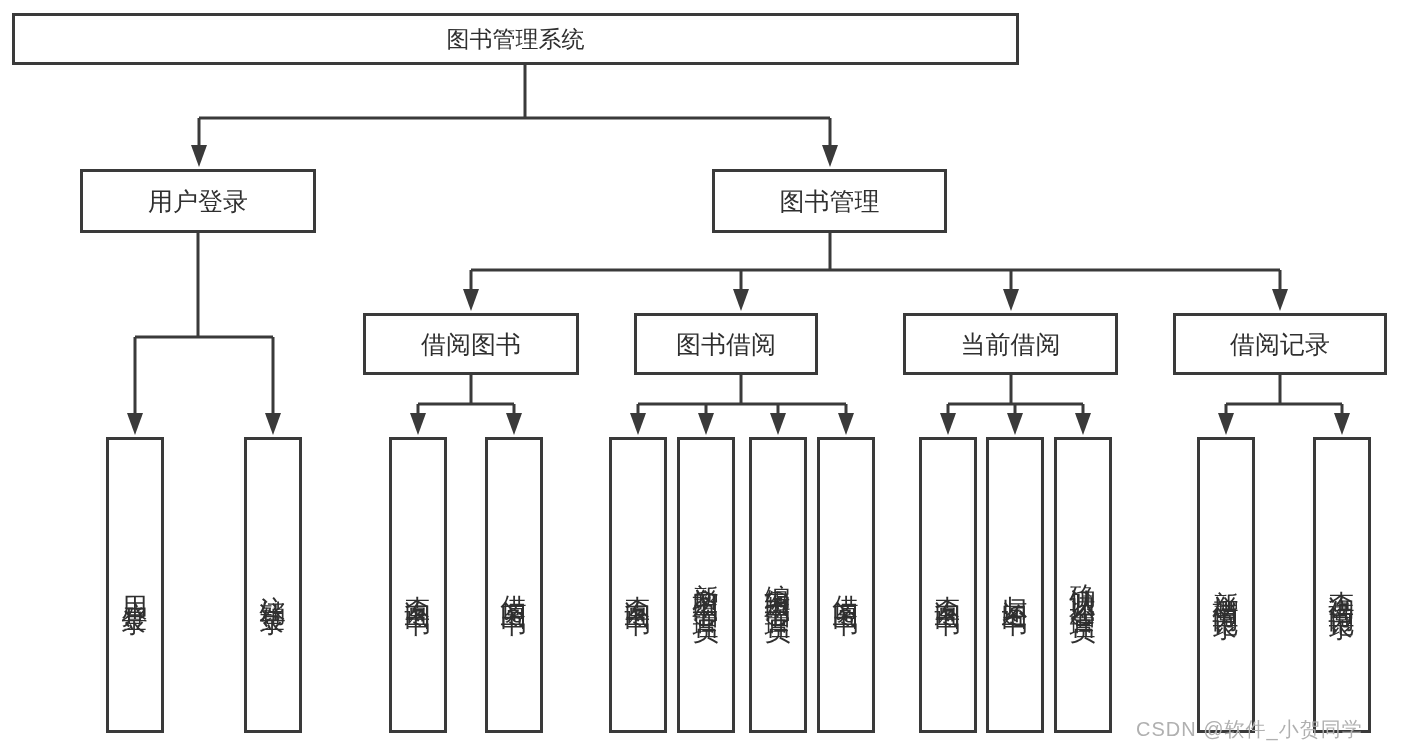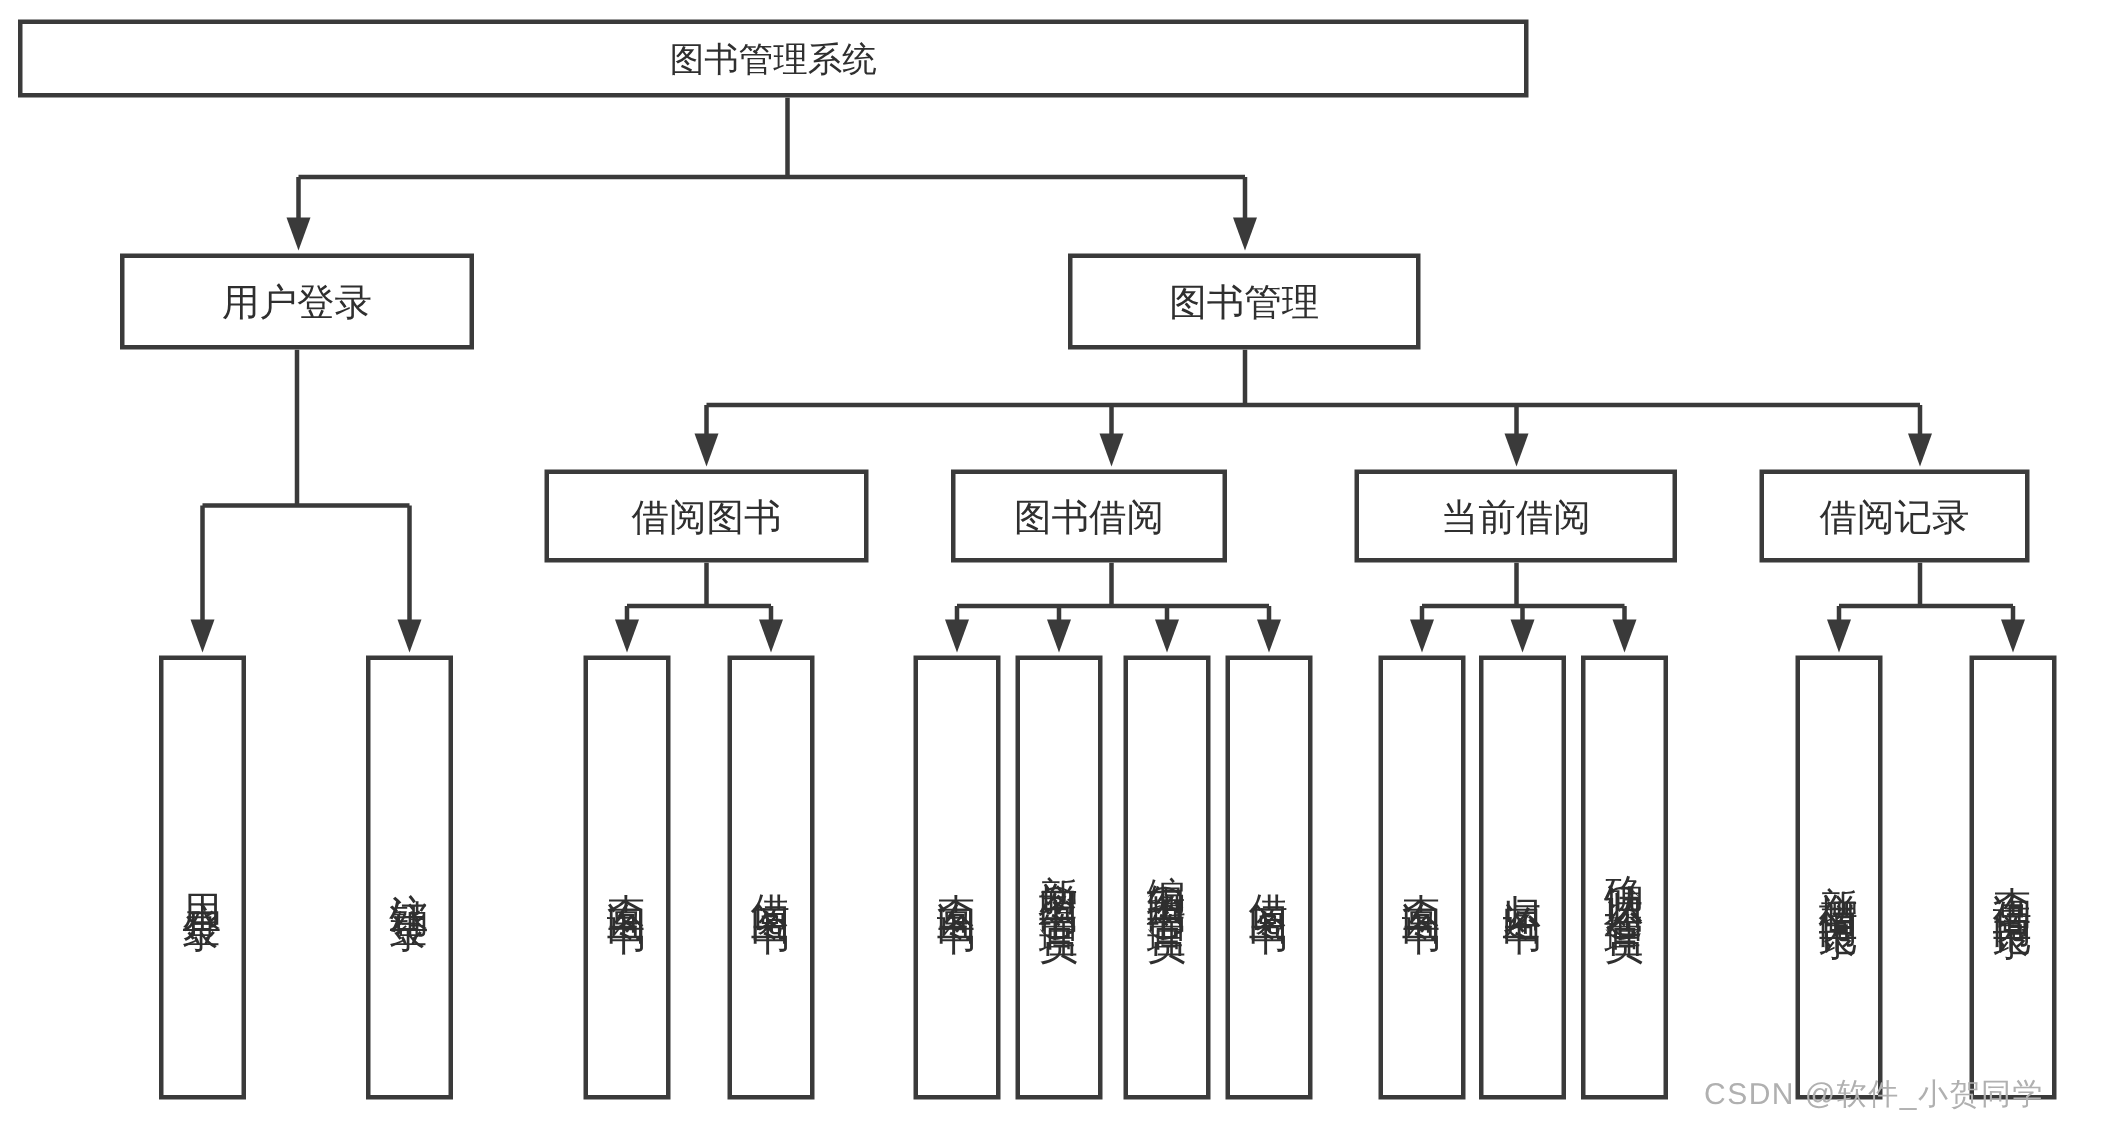--- a/index.html
+++ b/index.html
@@ -102,21 +102,21 @@
 
   <div class="box section-box" style="left:363px;">
     <span>借阅图书</span>
   </div>
   <div class="box section-box" style="left:634px; width:184px;">
     <span>图书借阅</span>
   </div>
   <div class="box section-box" style="left:903px; width:215px;">
     <span>当前借阅</span>
   </div>
-  <div class="box section-box" style="left:1173px; width:180px;">
+  <div class="box section-box" style="left:1173px; width:214px;">
     <span>借阅记录</span>
   </div>
 
   <div class="box leaf-box" style="left:106px;">
     <span class="vtext">用户登录</span>
   </div>
   <div class="box leaf-box" style="left:244px;">
     <span class="vtext">注销登录</span>
   </div>
   <div class="box leaf-box" style="left:389px;">

